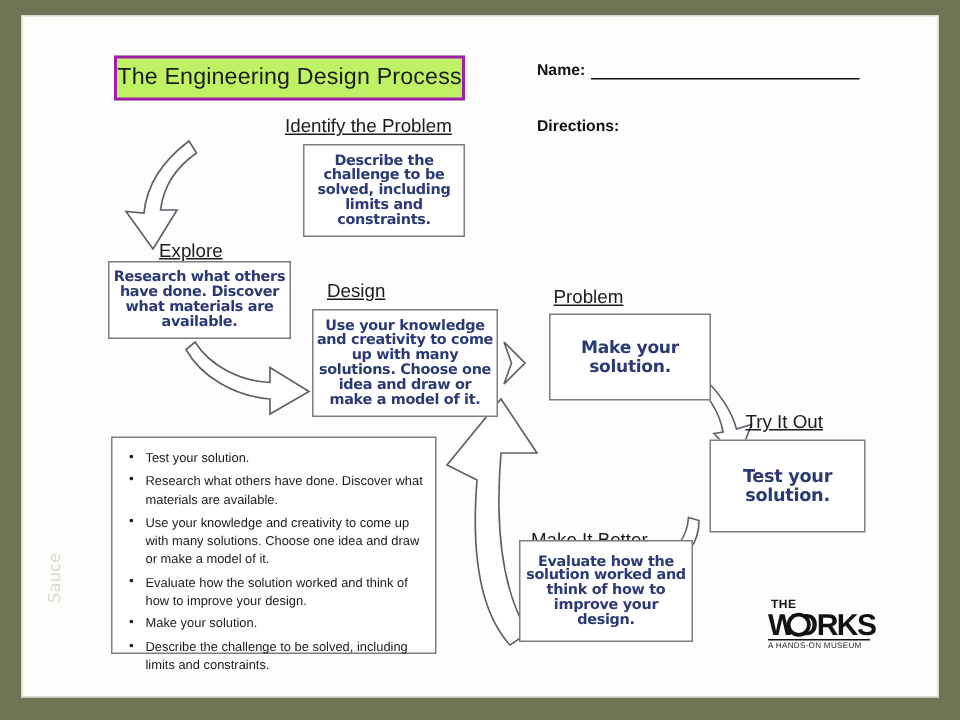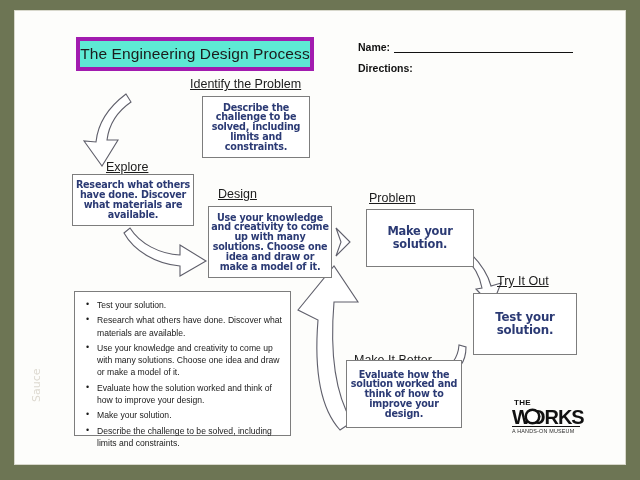--- a/index.html
+++ b/index.html
@@ -13,30 +13,30 @@
     background:#6d7554;
   }
   #page{
     position:absolute;left:14px;top:10px;width:612px;height:455px;
     background:#fdfdfb;
     box-shadow:0 0 0 1px #d8d8cc inset;
   }
   
   #title-box{
     position:absolute;left:62px;top:27px;width:230px;height:26px;
-    border:4px solid #a21caf;background:#5eead4;
+    border:2px solid #a21caf;background:#bef264;
     display:flex;align-items:center;justify-content:center;
   }
   #title-box span{font-size:15.5px;color:#1c1c1c;letter-spacing:.1px;}
 
   
   #name-row{position:absolute;left:344px;top:29px;width:215px;display:flex;align-items:flex-end;}
   #name-label{font-size:10.5px;font-weight:bold;color:#111;}
   #name-line{flex:1;margin-left:4px;border-bottom:1.6px solid #111;height:13px;}
-  #dir-block{position:absolute;left:344px;top:52px;width:212px;}
+  #dir-block{position:absolute;left:344px;top:68px;width:212px;}
   #dir-head{font-size:10.5px;font-weight:bold;color:#111;margin-bottom:1px;}
   #dir-body{font-size:9.3px;color:#1a1a1a;line-height:1.37;}
 
   
   .caption{position:absolute;font-size:12.5px;color:#1c1c1c;white-space:nowrap;text-decoration:underline;}
 
   
   .hw-box{
     position:absolute;border:1px solid #7d7d7d;background:#fff;
     display:flex;align-items:center;justify-content:center;

